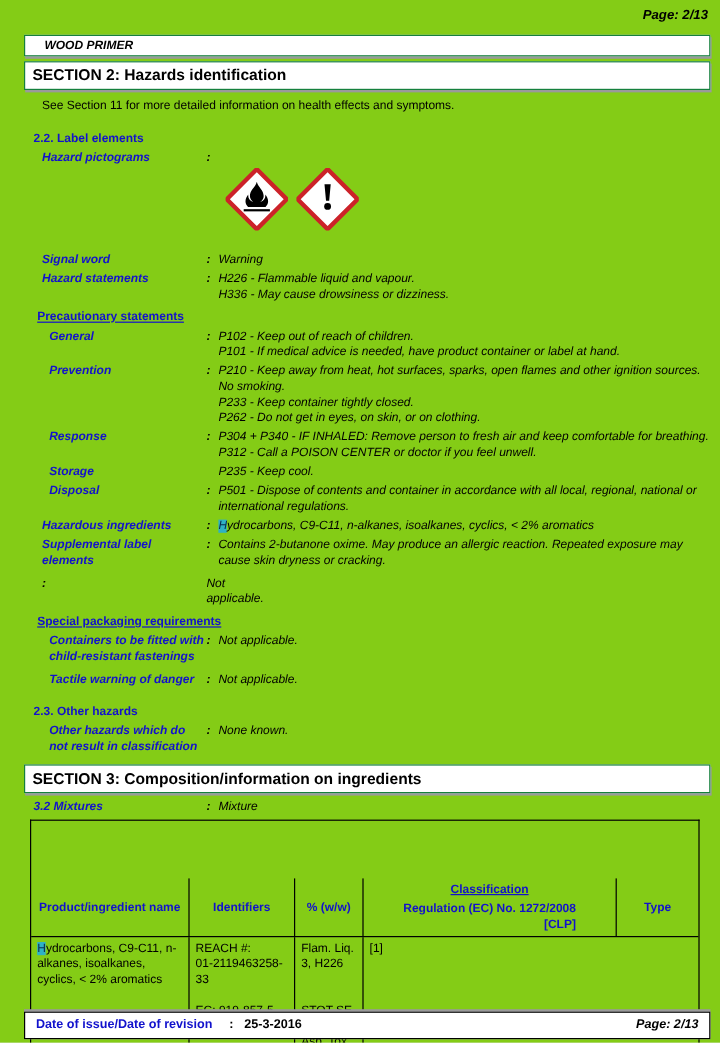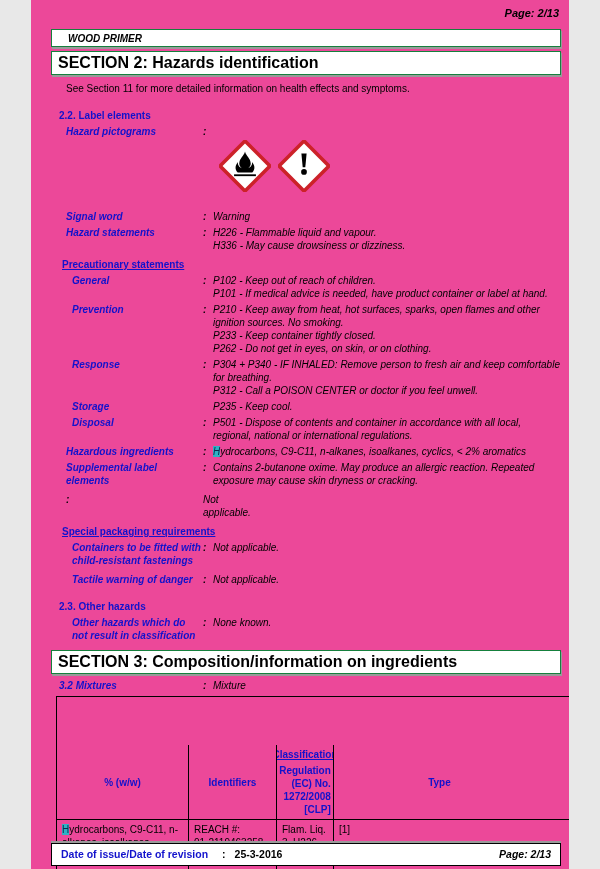--- a/index.html
+++ b/index.html
@@ -1,27 +1,27 @@
 <!DOCTYPE html>
 <html><head>
 <meta charset="utf-8">
 <style>
   * { margin:0; padding:0; box-sizing:border-box; }
   html,body { background:#e8e8e8; }
   .page {
-    position:relative; width:538px; height:869px; background:#ec4899;
+    position:relative; width:600px; height:869px; background:#84cc16;
     font-family:"Liberation Sans", sans-serif; font-size:10px; line-height:13px;
     color:#000; overflow:hidden; margin:0 auto;
   }
   .page-label-top { text-align:right; padding:7px 10px 0 0; font-weight:bold; font-style:italic; font-size:11px; }
 
   .frame-box { margin:0 8px 0 20px; border:1px solid #15803d; background:#fff; box-shadow:1px 2px 0 #9a9a9a; }
   .banner { margin-top:9px; height:18px; display:flex; align-items:center; padding-left:16px;
             font-weight:bold; font-style:italic; font-size:10px; }
-  .section-title-box { margin-top:4px; padding:2px 6px 3px 6px; font-weight:bold; font-size:16px; line-height:17px; }
+  .section-title-box { margin-top:4px; padding:2px 6px 3px 6px; font-weight:bold; font-size:13px; line-height:17px; }
 
   .note { margin:7px 8px 0 35px; }
   .sub-heading { color:#1212cc; font-weight:bold; margin-left:28px; }
   .uline { text-decoration:underline; }
 
   .kv { display:grid; grid-template-columns:137px 10px 1fr; padding:0 8px 0 35px; margin-top:3px;font-style:italic; }
   .kv-label { color:#1212cc; font-weight:bold; }
   .kv-label.ind { padding-left:6px; }
   .kv-colon { font-weight:bold; }
   .kv-value { white-space:pre-line; }
@@ -180,22 +180,23 @@
   </div>
 
   <div class="kv" style="margin-top:5px; padding-left:28px; grid-template-columns:144px 10px 1fr;">
     <div class="kv-label">3.2 Mixtures</div>
     <div class="kv-colon">:</div>
     <div class="kv-value">Mixture</div>
   </div>
 
   <div class="ing-table">
     <div class="t-row t-head">
+      <div class="t-cell">Product/ingredient name</div>
+      <div class="t-cell">Identifiers</div>
       <div class="t-cell">% (w/w)</div>
-      <div class="t-cell">Identifiers</div>
       <div class="t-cell cls-cell">
         <div class="cls-title">Classification</div>
         <div class="cls-reg">Regulation (EC) No. 1272/2008
 [CLP]</div>
       </div>
       <div class="t-cell">Type</div>
     </div>
 
     <div class="t-row t-body-sep">
       <div class="t-cell"><span class="hl">H</span><span>ydrocarbons, C9-C11, n-alkanes, isoalkanes, cyclics, &lt; 2% aromatics</span></div>

